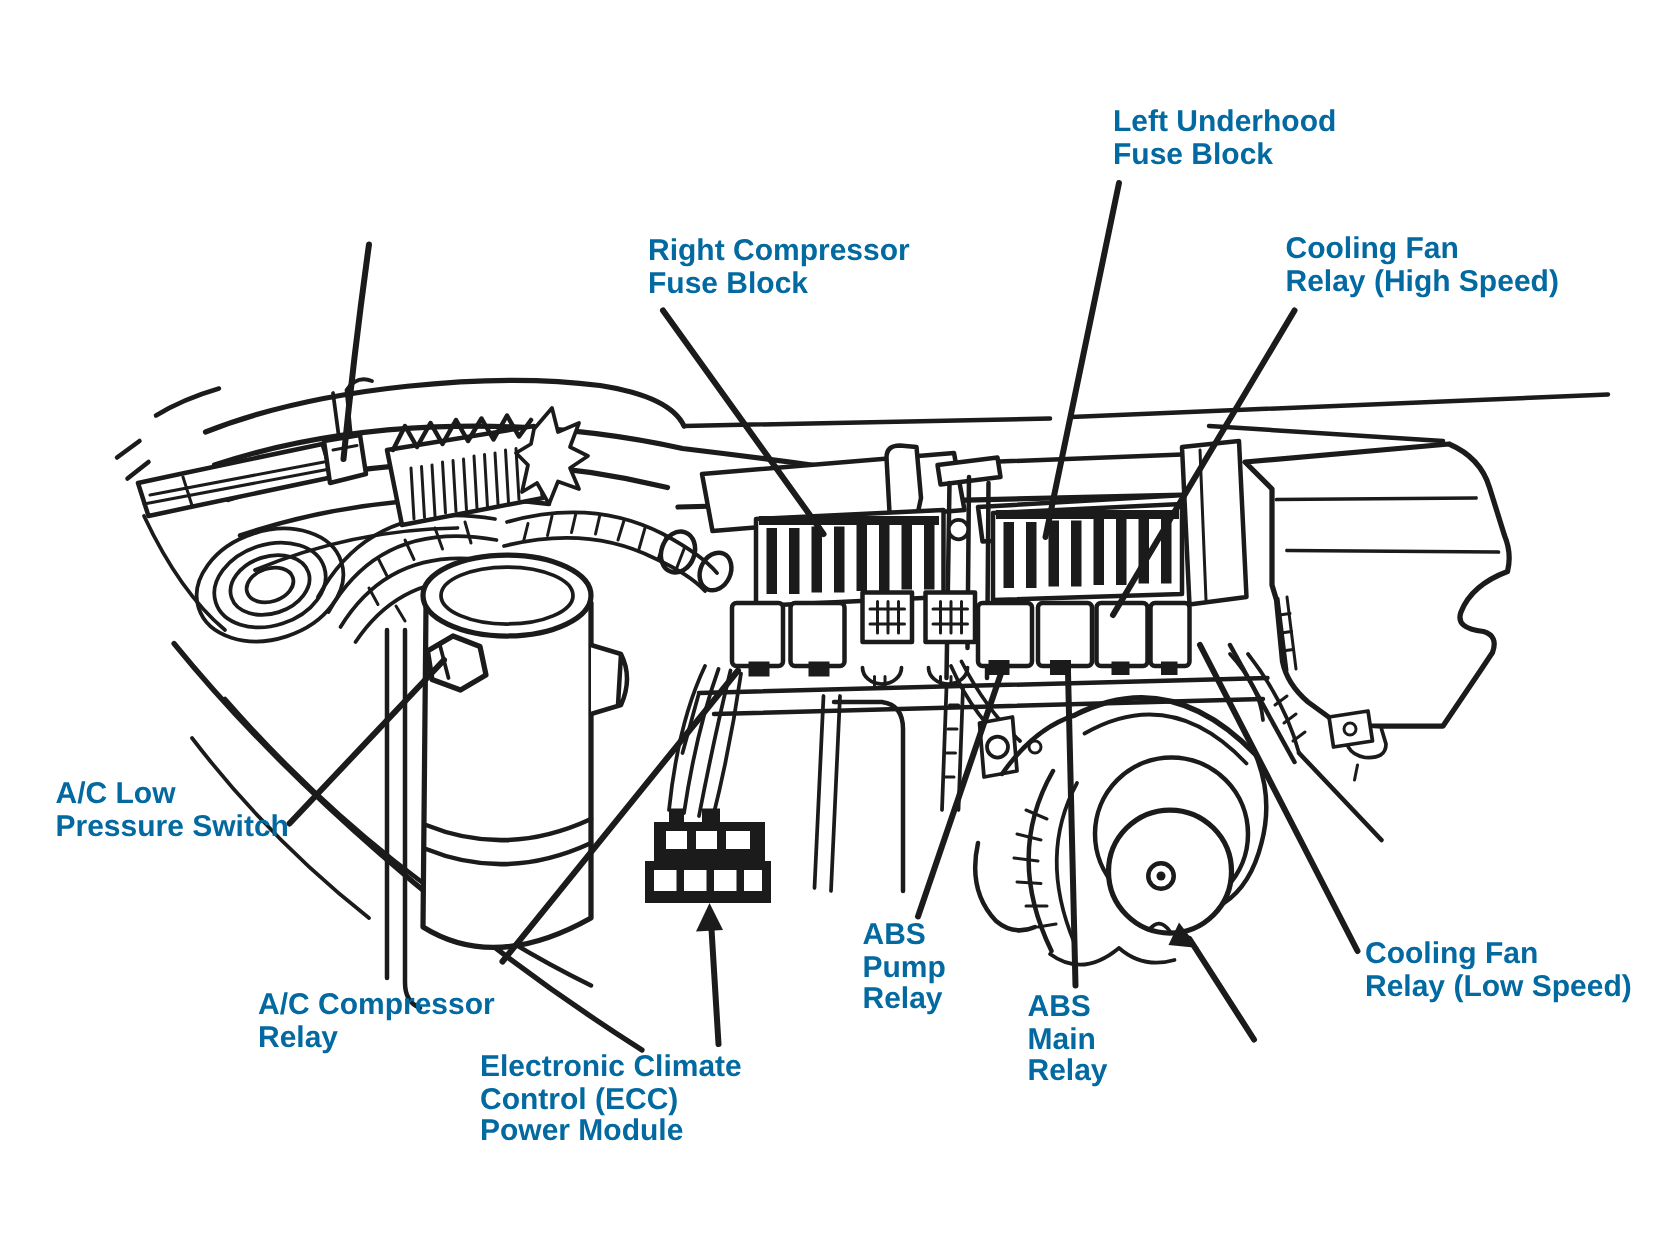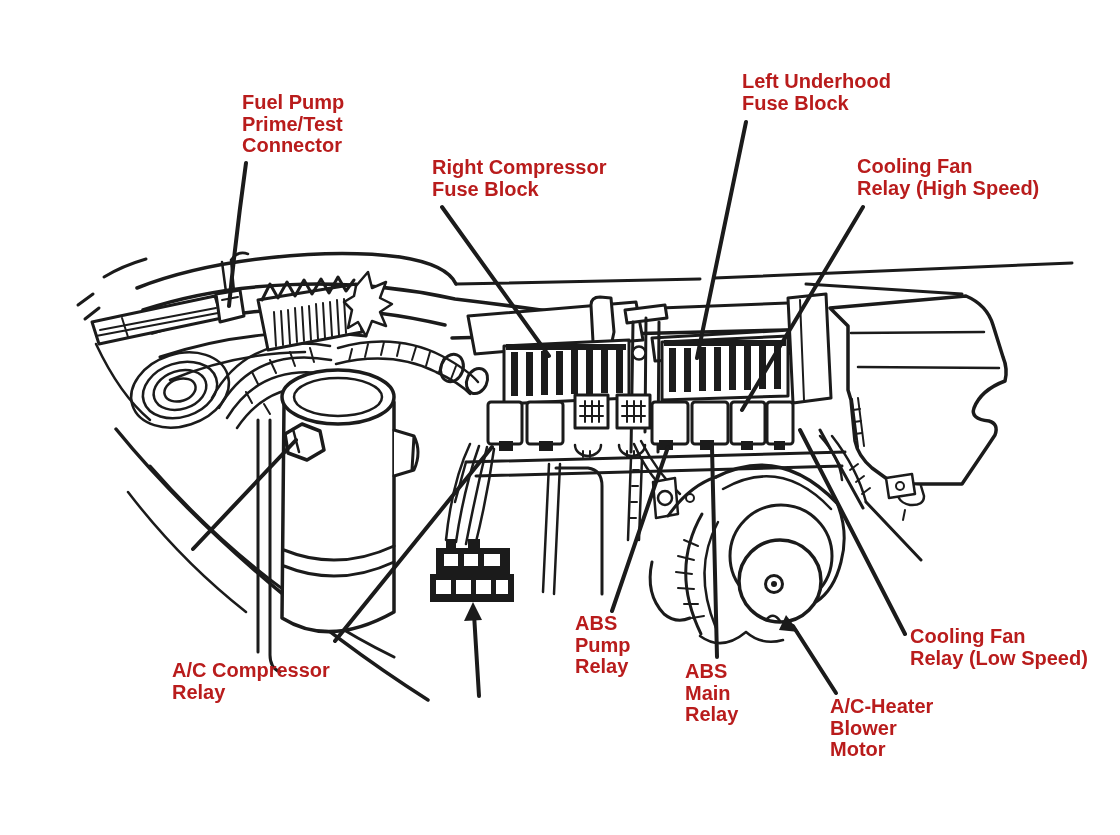--- a/index.html
+++ b/index.html
@@ -2,21 +2,21 @@
 <html><head>
 <meta charset="utf-8">
 <style>
   html,body{margin:0;padding:0;background:#ffffff;}
   #stage{
     position:relative;width:1120px;height:835px;background:#ffffff;overflow:hidden;
     font-family:"Liberation Sans", sans-serif;
   }
   #lineart{position:absolute;left:0;top:0;width:1120px;height:835px;}
   .diagram-label{
-    position:absolute;white-space:pre-line;color:#b91c1c;
+    position:absolute;white-space:pre-line;color:#0369a1;
     font-size:20px;line-height:21.5px;font-weight:bold;letter-spacing:0px;
   }
   svg *{vector-effect:none;}
 </style>
 </head>
 <body>
 
 <div id="stage">
 
   <svg id="lineart" viewBox="0 0 1120 835" fill="none" stroke="#1b1b1b" stroke-linecap="round" stroke-linejoin="round">
@@ -225,36 +225,35 @@
         <path d="M479,696 L474,614"></path>
         <polygon points="473,602 464,621 482,620" fill="#1b1b1b" stroke="none"></polygon>
       </g>
       <g>
         <path d="M836,693 L793,626"></path>
         <polygon points="786,615 799,632 779,630" fill="#1b1b1b" stroke="none"></polygon>
       </g>
     </g>
   </svg>
 
-  <div class="diagram-label" style="left:242px;top:92px">Fuel Pump
-Prime/Test
-Connector</div>
   <div class="diagram-label" style="left:432px;top:157px">Right Compressor
 Fuse Block</div>
   <div class="diagram-label" style="left:742px;top:71px">Left Underhood
 Fuse Block</div>
   <div class="diagram-label" style="left:857px;top:156px">Cooling Fan
 Relay (High Speed)</div>
+  <div class="diagram-label" style="left:37px;top:519px">A/C Low
+Pressure Switch</div>
   <div class="diagram-label" style="left:172px;top:660px">A/C Compressor
 Relay</div>
+  <div class="diagram-label" style="left:320px;top:701px">Electronic Climate
+Control (ECC)
+Power Module</div>
   <div class="diagram-label" style="left:575px;top:613px">ABS
 Pump
 Relay</div>
   <div class="diagram-label" style="left:685px;top:661px">ABS
 Main
 Relay</div>
-  <div class="diagram-label" style="left:830px;top:696px">A/C-Heater
-Blower
-Motor</div>
   <div class="diagram-label" style="left:910px;top:626px">Cooling Fan
 Relay (Low Speed)</div>
 
 </div>
 
 </body></html>

